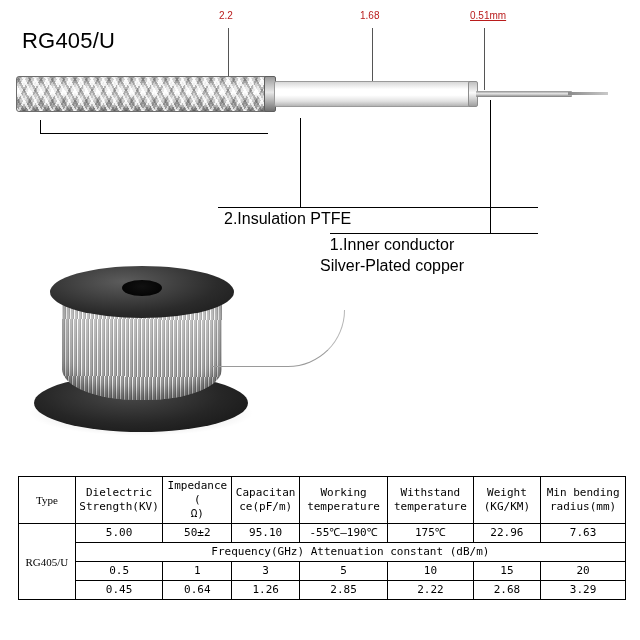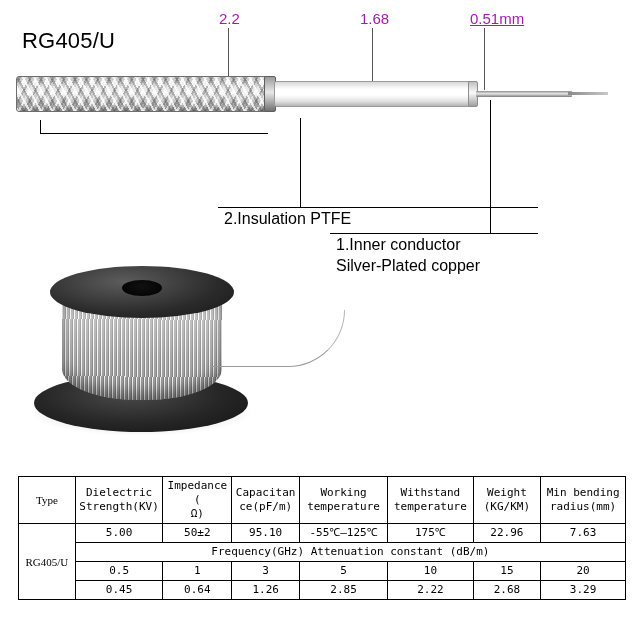--- a/index.html
+++ b/index.html
@@ -17,22 +17,22 @@
   }
   .page {
     position: relative;
     width: 640px;
     height: 640px;
   }
 
   
   .dim-label {
     position: absolute;
-    font-size: 15px;
-    color: #a21caf;
+    font-size: 10px;
+    color: #b91c1c;
     white-space: nowrap;
   }
   .leader-v {
     position: absolute;
     width: 1px;
     background: #555;
   }
 
   .part-title {
     position: absolute;
@@ -253,21 +253,21 @@
   <div class="leader" style="left:40px; top:120px; width:1px; height:14px;"></div>
   <div class="leader" style="left:40px; top:133px; width:228px; height:1px;"></div>
 
   <div class="leader" style="left:300px; top:118px; width:1px; height:90px;"></div>
   <div class="leader" style="left:218px; top:207px; width:320px; height:1px;"></div>
 
   <div class="leader" style="left:490px; top:100px; width:1px; height:134px;"></div>
   <div class="leader" style="left:330px; top:233px; width:208px; height:1px;"></div>
 
   <div class="callout" style="left:224px; top:208px;">2.Insulation   PTFE</div>
-  <div class="callout" style="left:336px; top:234px;">1.Inner conductor
+  <div class="callout" style="left:320px; top:234px;text-align:center;">1.Inner conductor
 Silver-Plated copper</div>
 
   <div class="spool">
     <div class="spool-shadow"></div>
     <div class="spool-base"></div>
     <div class="spool-wire"></div>
     <div class="spool-top"></div>
     <div class="spool-top-hole"></div>
     <div class="spool-tail"></div>
   </div>
@@ -289,21 +289,21 @@
         <td style="width:70px; white-space:pre-line;">Weight
 (KG/KM)</td>
         <td style="width:86px; white-space:pre-line;">Min bending
 radius(mm)</td>
       </tr>
       <tr class="row">
         <td rowspan="4" class="type-cell">RG405/U</td>
         <td>5.00</td>
         <td>50±2</td>
         <td>95.10</td>
-        <td>-55℃—125℃</td>
+        <td>-55℃—190℃</td>
         <td>175℃</td>
         <td>22.96</td>
         <td>7.63</td>
       </tr>
       <tr class="row">
         <td colspan="7">Frequency(GHz)    Attenuation constant  (dB/m)</td>
       </tr>
       <tr class="row">
         <td>0.5</td>
         <td>1</td>

